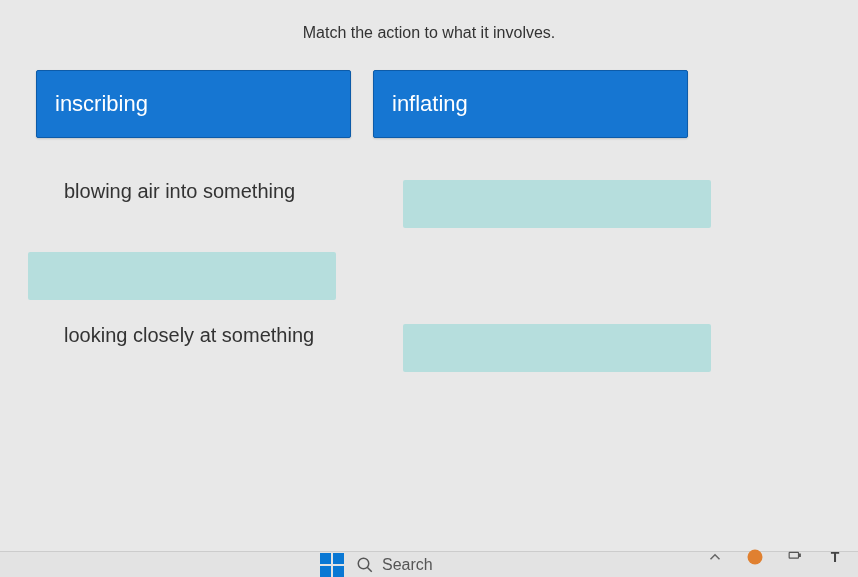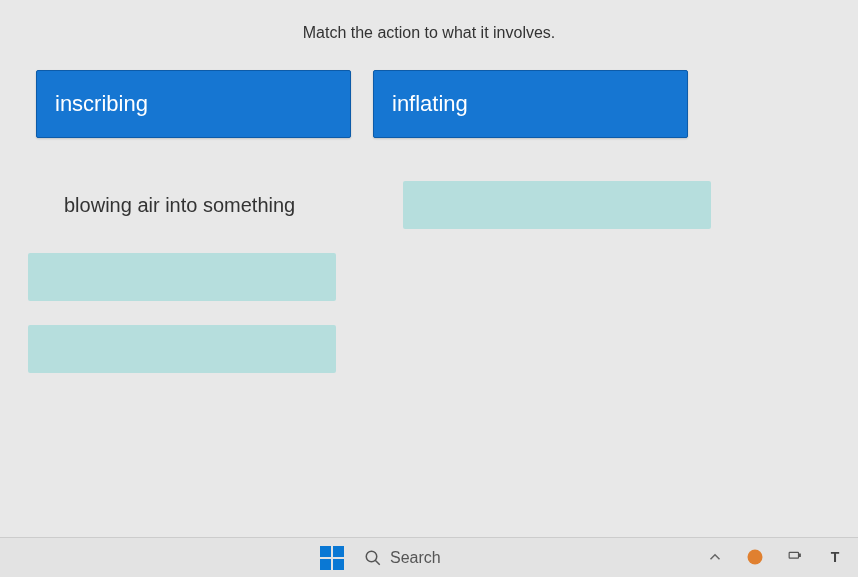--- a/index.html
+++ b/index.html
@@ -42,47 +42,46 @@
       cursor: grab;
       box-shadow: 0 1px 2px rgba(0,0,0,0.15);
     }
     .rows {
       display: flex;
       flex-direction: column;
       gap: 22px;
     }
     .row {
       display: flex;
-      align-items: center;
       min-height: 50px;
     }
     .row-label {
       flex: 0 0 375px;
       font-size: 20px;
       color: #333;
       padding-left: 36px;
     }
     .drop-zone {
       width: 308px;
       height: 48px;
       background: #b6dedd;
       border-radius: 2px;
     }
     .taskbar {
       position: absolute;
       bottom: 0;
       left: 0;
       right: 0;
-      height: 40px;
+      height: 26px;
       background: #e3e3e3;
       border-top: 1px solid #ccc;
       display: flex;
       align-items: center;
       padding: 0 320px 0 320px;
-      gap: 20px;
+      gap: 12px;
     }
     .start-btn {
       width: 24px;
       height: 24px;
       display: grid;
       grid-template-columns: 1fr 1fr;
       grid-template-rows: 1fr 1fr;
       gap: 2px;
       cursor: pointer;
     }
@@ -134,20 +133,21 @@
 
   <div class="rows">
     <div class="row">
       <div class="row-label">blowing air into something</div>
       <div class="drop-zone"></div>
     </div>
     <div class="row">
       <div class="drop-zone"></div>
     </div>
     <div class="row">
+      <div class="row-label">looking closely at something</div>
       <div class="drop-zone"></div>
     </div>
   </div>
 </div>
 
 <div class="taskbar">
   <div class="start-btn">
     <div></div>
       <div></div>
       <div></div>

